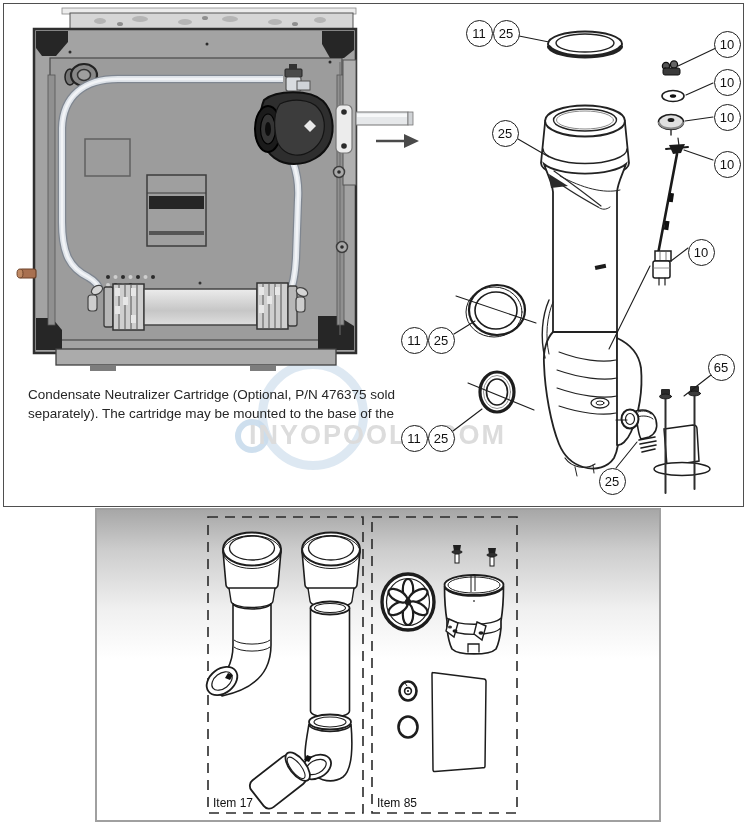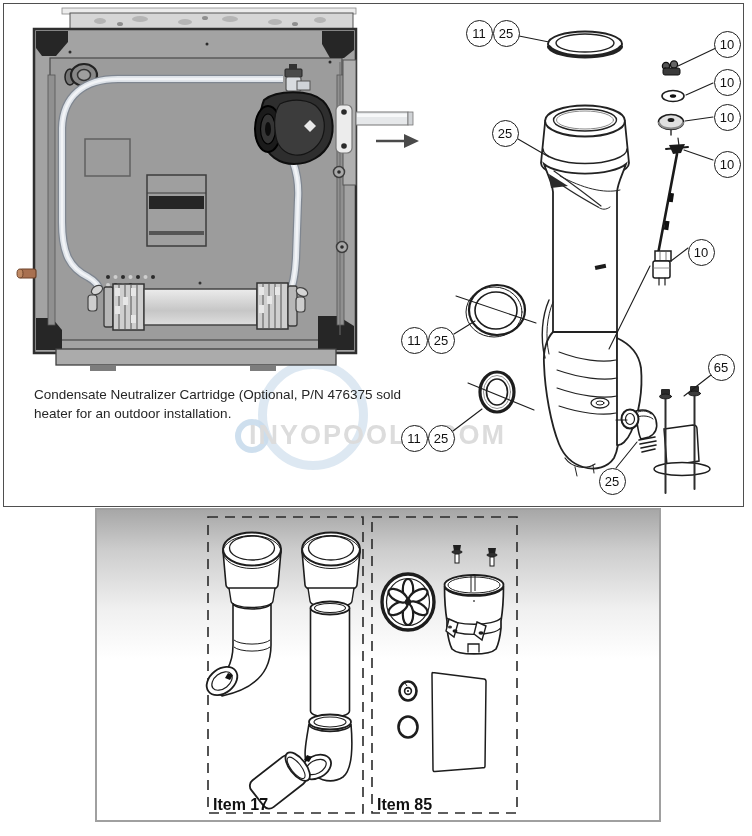--- a/index.html
+++ b/index.html
@@ -10,23 +10,23 @@
   .panel-bottom{position:absolute;left:95px;top:508px;width:566px;height:314px;
              border:2px solid #a0a0a0;box-sizing:border-box;z-index:0;
              background:linear-gradient(180deg,#a7a7a7 0%,#cdcdcd 13%,#f0f0f0 32%,#ffffff 48%);}
   .watermark-text{position:absolute;left:249px;top:420px;font-size:27px;font-weight:bold;
              color:#dcdcdc;letter-spacing:2px;z-index:1;white-space:nowrap;}
   .wm-circle{position:absolute;border-radius:50%;z-index:1;box-sizing:border-box;}
   .wm-big{left:258px;top:360px;width:110px;height:110px;border:9px solid #d9e5f1;opacity:.9;}
   .wm-small{left:235px;top:419px;width:34px;height:34px;border:6px solid #c9dbec;opacity:.9;}
   #art{position:absolute;left:0;top:0;z-index:2;}
   .caption{position:absolute;left:28px;top:385px;z-index:3;color:#262626;
-           font-size:13.5px;line-height:19.3px;margin-left:6px;}
+           font-size:13.5px;line-height:19.3px;}
   .caption div{white-space:nowrap;}
-  .item-label{position:absolute;z-index:3;font-size:16px;color:#111;font-weight:bold;}
+  .item-label{position:absolute;z-index:3;font-size:12px;color:#111;}
   #callout-layer .callout{position:absolute;width:27px;height:27px;border-radius:50%;
            border:1.5px solid #1d1d1d;background:#fff;box-sizing:border-box;z-index:4;
            display:flex;align-items:center;justify-content:center;
            font-size:13px;color:#111;}
 </style>
 </head>
 <body>
 
 <div id="stage">
 
@@ -405,21 +405,21 @@
         <circle cx="408" cy="691" r="1.1" fill="#1d1d1d"></circle>
         <line x1="405" y1="683" x2="407" y2="686" stroke="#1d1d1d" stroke-width="1"></line>
       </g>
       <ellipse cx="408" cy="727" rx="9.5" ry="10.5" fill="none" stroke="#1d1d1d" stroke-width="2.6"></ellipse>
       <path d="M 432.5,672.5 L 484,679 Q 486,679.3 486,681.5 L 485,766 Q 485,768 483,767.8 L 435,771.5 Q 433,771.7 433,769.5 L 432,675 Q 432,672.3 432.5,672.5 Z" fill="#fff" stroke="#1d1d1d" stroke-width="1.5" stroke-linejoin="round"></path>
     </g>
   </svg>
 
   <div class="caption">
     <div>Condensate Neutralizer Cartridge (Optional, P/N 476375 sold</div>
-    <div>heater for an outdoor installation.</div>
+    <div>separately). The cartridge may be mounted to the base of the</div>
   </div>
 
   <div class="item-label" style="left:213px;top:796px;">Item 17</div>
   <div class="item-label" style="left:377px;top:796px;">Item 85</div>
 
   <div id="callout-layer">
       <div class="callout" style="left: 465.5px; top: 19.5px;">11</div>
       <div class="callout" style="left: 492.5px; top: 19.5px;">25</div>
       <div class="callout" style="left: 713.5px; top: 30.5px;">10</div>
       <div class="callout" style="left: 713.5px; top: 68.5px;">10</div>

